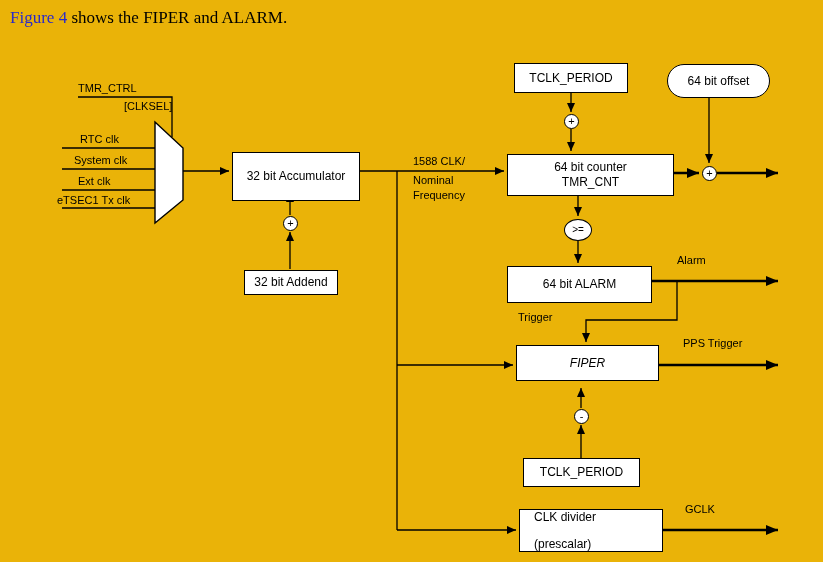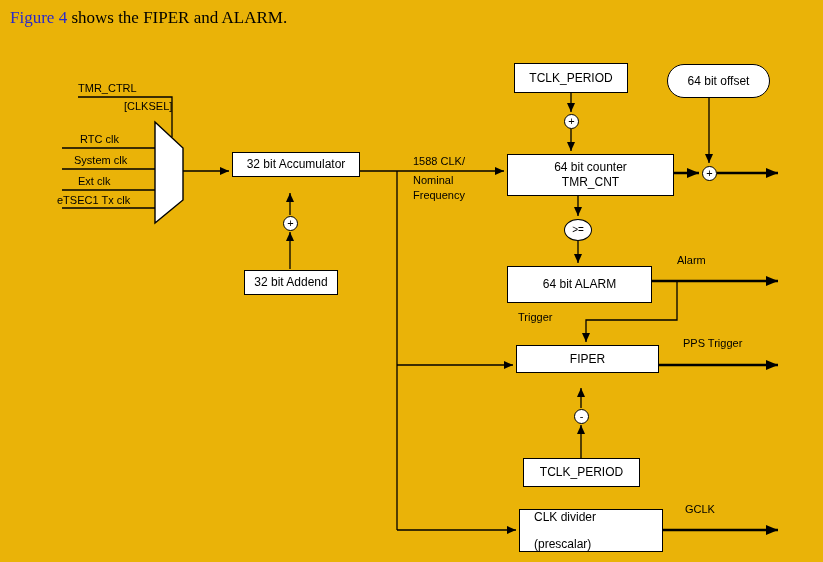--- a/index.html
+++ b/index.html
@@ -68,21 +68,21 @@
     </g>
   </svg>
 
   <div class="lbl" style="left:78px;top:81px;">TMR_CTRL</div>
   <div class="lbl" style="left:78px;top:99px;margin-left:46px;">[CLKSEL]</div>
   <div class="lbl" style="left:80px;top:132px;">RTC clk</div>
   <div class="lbl" style="left:74px;top:153px;">System clk</div>
   <div class="lbl" style="left:78px;top:174px;">Ext clk</div>
   <div class="lbl" style="left:57px;top:193px;">eTSEC1 Tx clk</div>
 
-  <div class="box" style="left:232px;top:152px;width:128px;height:25px;">
+  <div class="box" style="left:232px;top:152px;width:128px;height:49px;">
     <span>32 bit Accumulator</span>
   </div>
 
   <div class="box" style="left:244px;top:270px;width:94px;height:25px;">
     <span>32 bit Addend</span>
   </div>
 
   <div class="box" style="left:514px;top:63px;width:114px;height:30px;">
     <span>TCLK_PERIOD</span>
   </div>
@@ -93,21 +93,21 @@
 
   <div class="box" style="left:507px;top:154px;width:167px;height:42px;">
     <span>64 bit counter</span>
     <span>TMR_CNT</span>
   </div>
 
   <div class="box" style="left:507px;top:266px;width:145px;height:37px;">
     <span>64 bit ALARM</span>
   </div>
 
-  <div class="box" style="left:516px;top:345px;width:143px;height:28px;">
+  <div class="box" style="left:516px;top:345px;width:143px;height:36px;font-style:italic;">
     <span>FIPER</span>
   </div>
 
   <div class="box" style="left:523px;top:458px;width:117px;height:29px;">
     <span>TCLK_PERIOD</span>
   </div>
 
   <div class="box align-left" style="left:519px;top:509px;width:144px;height:43px;">
     <span>CLK divider</span>
     <span>(prescalar)</span>

